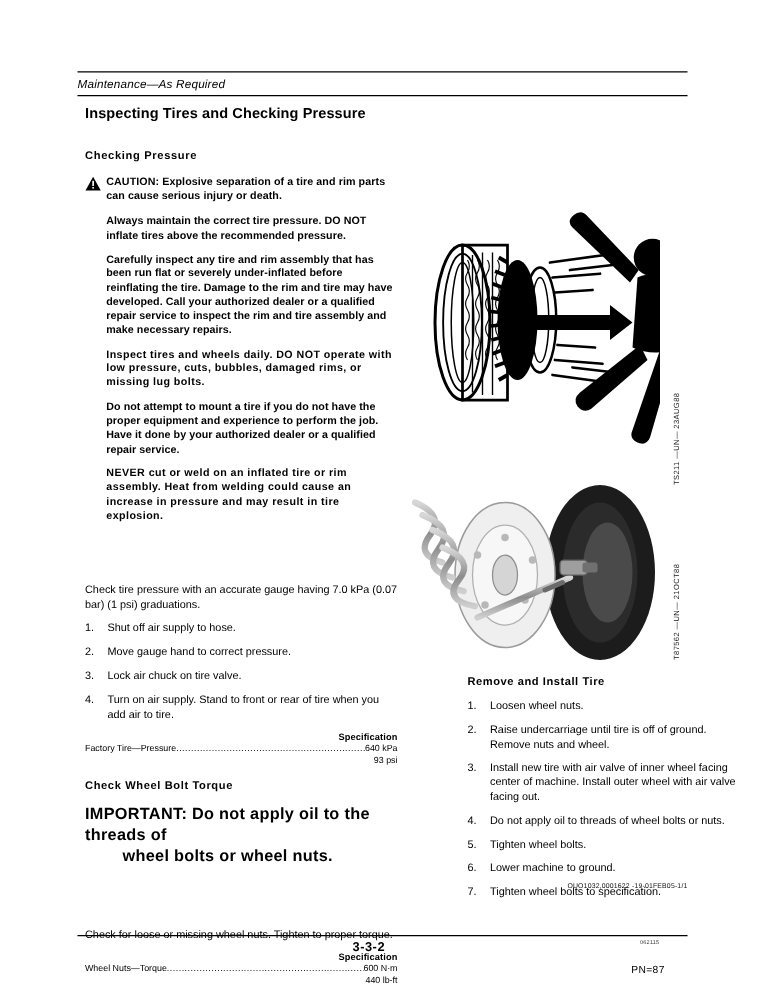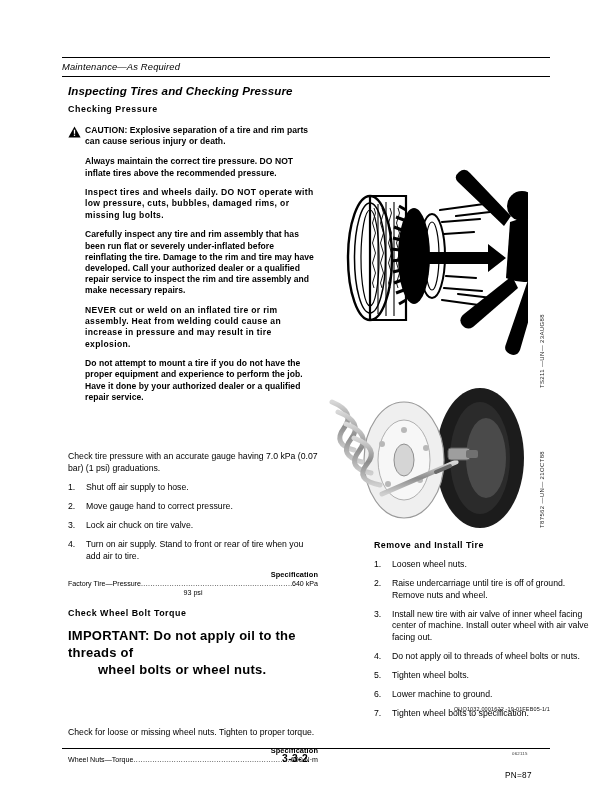--- a/index.html
+++ b/index.html
@@ -34,22 +34,21 @@
   
   .col-left {
     position: absolute; left: 68px; top: 84px; width: 250px;
   }
   .col-right {
     position: absolute; left: 330px; top: 84px; width: 220px; margin-left: 44px;
   }
 
   h1.section-title {
     font-size: 11.6px; font-weight: bold; letter-spacing: .1px;
-    margin-bottom: 7px;
-    font-style: italic;
+    margin-bottom: 22px;
   }
   h2.sub-title {
     font-size: 8.9px; font-weight: bold; letter-spacing: .55px;
     margin-bottom: 11px;
   }
   h2.sub-title-rt {
     font-size: 8.9px; font-weight: bold; letter-spacing: .45px;
     margin-bottom: 9px;
   }
 
@@ -103,21 +102,21 @@
     font-size: 7.1px; width: 100%;
   }
   .spec-label { white-space: nowrap; }
   .spec-dots {
     flex: 1 1 auto; overflow: hidden; white-space: nowrap;
     font-size: 7.1px; letter-spacing: .4px;
     margin: 0 0 0 0;
   }
   .spec-value { white-space: nowrap; }
   .spec-value2 {
-    text-align: center; font-size: 7.1px; width: 100%;
+    text-align: right; font-size: 7.1px; width: 100%;
     margin-top: 1px;
   }
 
   h3.bold-head {
     font-size: 8.9px; font-weight: bold; letter-spacing: .5px;
     margin: 11px 0 9px 0;
   }
   .important {
     font-size: 13px; font-weight: bold; line-height: 1.33;
     letter-spacing: .25px;
@@ -189,24 +188,24 @@
     <div class="caution-wrap">
       <svg class="tri-icon" viewBox="0 0 13 12">
         <polygon points="6.5,0.4 12.6,11.4 0.4,11.4" fill="#000"></polygon>
         <rect x="5.85" y="3.6" width="1.3" height="4.2" fill="#fff"></rect>
         <rect x="5.85" y="8.6" width="1.3" height="1.3" fill="#fff"></rect>
       </svg>
       <div class="caution-text">CAUTION: Explosive separation of a tire and rim parts can cause serious injury or death.</div>
     </div>
 
     <div class="warn-para">Always maintain the correct tire pressure. DO NOT inflate tires above the recommended pressure.</div>
+    <div class="warn-para">Carefully inspect any tire and rim assembly that has been run flat or severely under-inflated before reinflating the tire. Damage to the rim and tire may have developed. Call your authorized dealer or a qualified repair service to inspect the rim and tire assembly and make necessary repairs.</div>
     <div class="warn-para sp">Inspect tires and wheels daily. DO NOT operate with low pressure, cuts, bubbles, damaged rims, or missing lug bolts.</div>
-    <div class="warn-para">Carefully inspect any tire and rim assembly that has been run flat or severely under-inflated before reinflating the tire. Damage to the rim and tire may have developed. Call your authorized dealer or a qualified repair service to inspect the rim and tire assembly and make necessary repairs.</div>
+    <div class="warn-para">Do not attempt to mount a tire if you do not have the proper equipment and experience to perform the job. Have it done by your authorized dealer or a qualified repair service.</div>
     <div class="warn-para sp">NEVER cut or weld on an inflated tire or rim assembly.  Heat from welding could cause an increase in pressure and may result in tire explosion.</div>
-    <div class="warn-para">Do not attempt to mount a tire if you do not have the proper equipment and experience to perform the job. Have it done by your authorized dealer or a qualified repair service.</div>
 
     <div class="para">Check tire pressure with an accurate gauge having 7.0 kPa (0.07 bar) (1 psi) graduations.</div>
 
     <ol class="num-list">
       <li><span class="n">1.</span><span>Shut off air supply to hose.</span></li>
       <li><span class="n">2.</span><span>Move gauge hand to correct pressure.</span></li>
       <li><span class="n">3.</span><span>Lock air chuck on tire valve.</span></li>
       <li><span class="n">4.</span><span>Turn on air supply. Stand to front or rear of tire when you add air to tire.</span></li>
     </ol>
 
@@ -229,20 +228,21 @@
 
     <div class="para">Check for loose or missing wheel nuts. Tighten to proper torque.</div>
 
     <div class="spec-block">
       <div class="spec-head">Specification</div>
       <div class="spec-row">
         <span class="spec-label">Wheel Nuts—Torque</span>
         <span class="spec-dots">......................................................................................................</span>
         <span class="spec-value">600 N·m</span>
       </div>
+      <div class="spec-value2">440 lb-ft</div>
     </div>
 
   </div>
 
   <svg class="figure-1" viewBox="0 0 200 233">
     <g fill="#000">
 
       <ellipse cx="42" cy="110" rx="22" ry="62" fill="none" stroke="#000" stroke-width="2.4"></ellipse>
       <ellipse cx="42" cy="110" rx="15.5" ry="55" fill="none" stroke="#000" stroke-width="1.5"></ellipse>
       <ellipse cx="42" cy="110" rx="9" ry="48" fill="none" stroke="#000" stroke-width="1.2"></ellipse>

